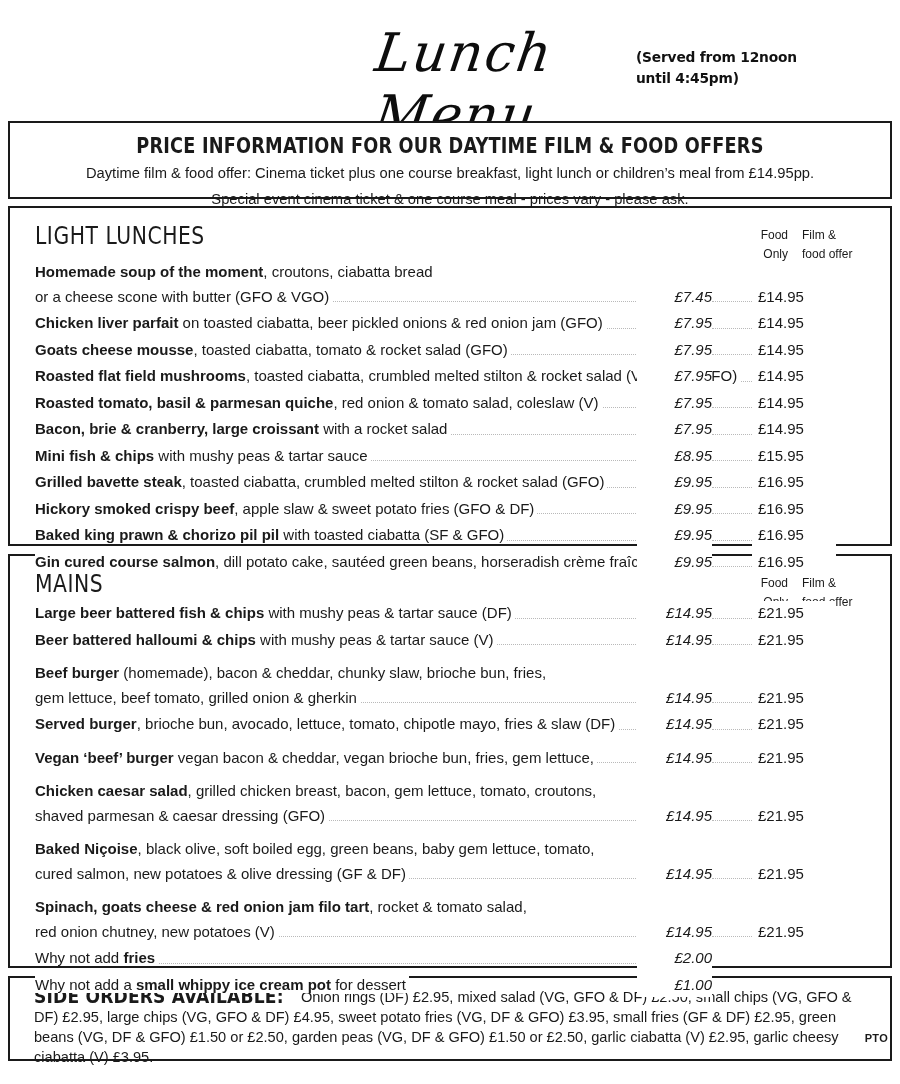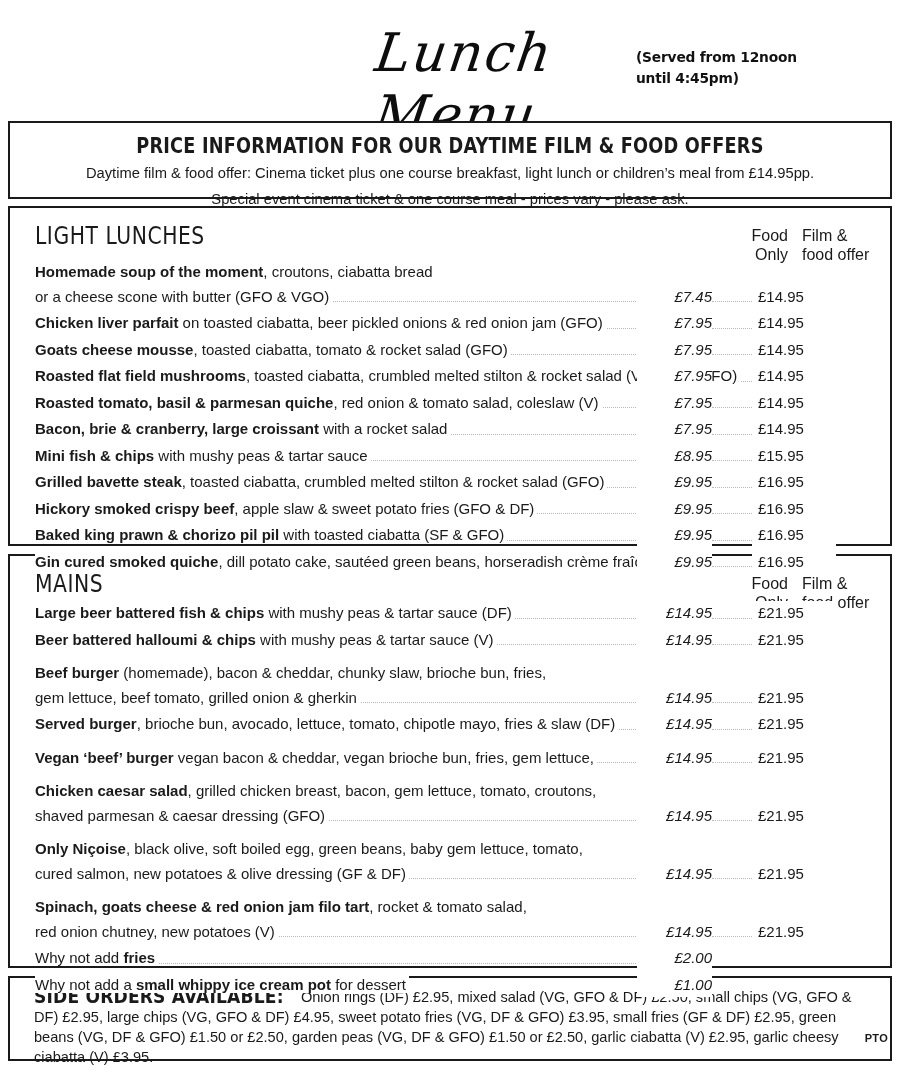--- a/index.html
+++ b/index.html
@@ -95,21 +95,21 @@
     font-family: "DejaVu Sans Condensed", "Liberation Sans Narrow", "Liberation Sans", sans-serif;
     font-size: 24px;
     font-weight: 400;
     letter-spacing: 0.6px;
     transform: scaleX(0.94);
     transform-origin: left top;
   }
   .col-head {
     position: absolute;
     top: 18px;
-    font-size: 16px;
+    font-size: 12px;
     line-height: 19px;
   }
   .col-head.food {
     left: 672px;
     width: 106px;
     text-align: right;
   }
   .col-head.offer {
     left: 792px;
     width: 110px;
@@ -259,21 +259,21 @@
       <div class="item">
         <div class="line priced two-price"><span class="txt"><b>Grilled bavette steak</b>, toasted ciabatta, crumbled melted stilton &amp; rocket salad (GFO)</span><span class="gap-dots"></span><span class="p1">£9.95</span><span class="p2">£16.95</span></div>
       </div>
       <div class="item">
         <div class="line priced two-price"><span class="txt"><b>Hickory smoked crispy beef</b>, apple slaw &amp; sweet potato fries (GFO &amp; DF)</span><span class="gap-dots"></span><span class="p1">£9.95</span><span class="p2">£16.95</span></div>
       </div>
       <div class="item">
         <div class="line priced two-price"><span class="txt"><b>Baked king prawn &amp; chorizo pil pil</b> with toasted ciabatta (SF &amp; GFO)</span><span class="gap-dots"></span><span class="p1">£9.95</span><span class="p2">£16.95</span></div>
       </div>
       <div class="item">
-        <div class="line priced two-price"><span class="txt"><b>Gin cured smoked quiche</b>, dill potato cake, sautéed green beans, horseradish crème fraîche (GF)</span><span class="gap-dots"></span><span class="p1">£9.95</span><span class="p2">£16.95</span></div>
+        <div class="line priced two-price"><span class="txt"><b>Gin cured course salmon</b>, dill potato cake, sautéed green beans, horseradish crème fraîche (GF)</span><span class="gap-dots"></span><span class="p1">£9.95</span><span class="p2">£16.95</span></div>
       </div>
     </div>
 </div>
 
 <div class="box" id="mains-box">
   <div class="sec-head">
     <div class="sec-title">MAINS</div>
     <div class="col-head food">
       <div>Food</div>
       <div>Only</div>
@@ -299,21 +299,21 @@
       </div>
       <div class="item gap">
         <div class="line"><span class="txt"><b>Vegan ‘beef’ burger</b> vegan bacon &amp; cheddar, vegan brioche bun, fries, gem lettuce,</span></div>
         <div class="line priced two-price"><span class="gap-dots"></span><span class="p1">£14.95</span><span class="p2">£21.95</span></div>
       </div>
       <div class="item gap">
         <div class="line"><span class="txt"><b>Chicken caesar salad</b>, grilled chicken breast, bacon, gem lettuce, tomato, croutons,</span></div>
         <div class="line priced two-price"><span class="txt">shaved parmesan &amp; caesar dressing (GFO)</span><span class="gap-dots"></span><span class="p1">£14.95</span><span class="p2">£21.95</span></div>
       </div>
       <div class="item gap">
-        <div class="line"><span class="txt"><b>Only Niçoise</b>, black olive, soft boiled egg, green beans, baby gem lettuce, tomato,</span></div>
+        <div class="line"><span class="txt"><b>Baked Niçoise</b>, black olive, soft boiled egg, green beans, baby gem lettuce, tomato,</span></div>
         <div class="line priced two-price"><span class="txt">cured salmon, new potatoes &amp; olive dressing (GF &amp; DF)</span><span class="gap-dots"></span><span class="p1">£14.95</span><span class="p2">£21.95</span></div>
       </div>
       <div class="item gap">
         <div class="line"><span class="txt"><b>Spinach, goats cheese &amp; red onion jam filo tart</b>, rocket &amp; tomato salad,</span></div>
         <div class="line priced two-price"><span class="txt">red onion chutney, new potatoes (V)</span><span class="gap-dots"></span><span class="p1">£14.95</span><span class="p2">£21.95</span></div>
       </div>
       <div class="item">
         <div class="line priced"><span class="txt">Why not add <b>fries</b></span><span class="p1">£2.00</span></div>
       </div>
       <div class="item">

